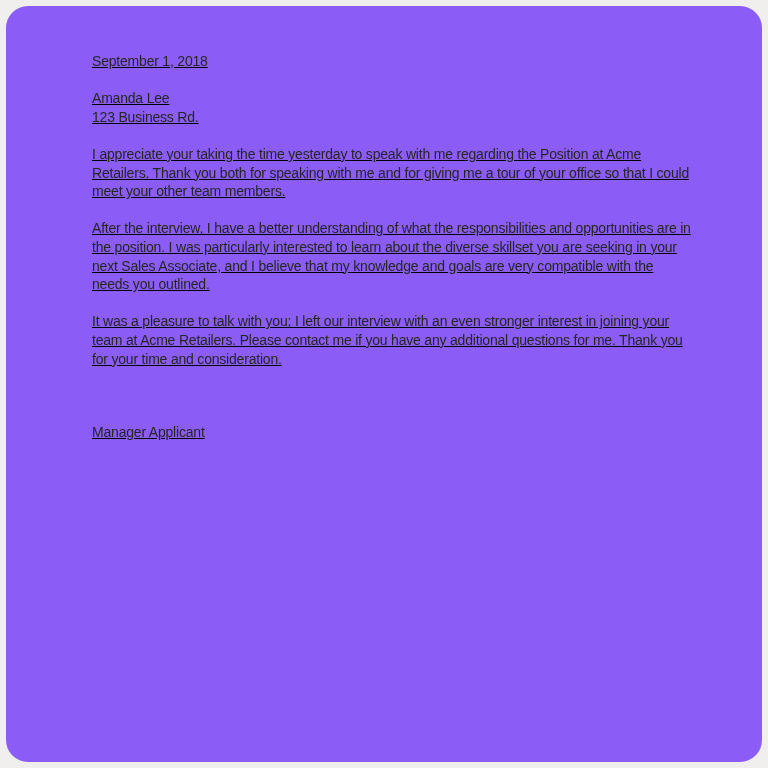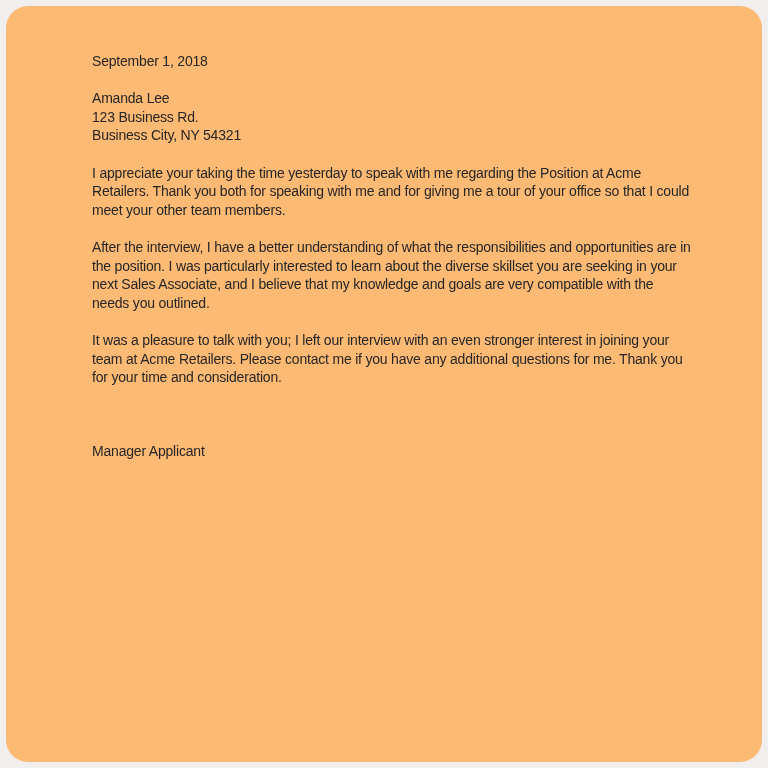--- a/index.html
+++ b/index.html
@@ -12,23 +12,24 @@
     background: #f0efee;
     font-family: "Liberation Sans", sans-serif;
     overflow: hidden;
   }
   .page-card {
     position: absolute;
     left: 6px;
     top: 6px;
     width: 756px;
     height: 756px;
-    background: #fdba74;
+    background: #8b5cf6;
     border-radius: 22px;
     box-sizing: border-box;
+    text-decoration: underline;
   }
   .letter {
     box-sizing: border-box;
     padding: 46px 70px 0 86px;
     width: 100%;
     color: #262626;
     font-size: 14px;
     line-height: 18.6px;
     letter-spacing: -0.2px;
   }
@@ -50,21 +51,20 @@
 <body>
 
 <div class="page-card">
   <div class="letter">
 
     <p>September 1, 2018</p>
 
     <div class="block-gap">
       <p class="addr-line">Amanda Lee</p>
       <p class="addr-line">123 Business Rd.</p>
-      <p class="addr-line">Business City, NY 54321</p>
     </div>
 
 
     <p class="block-gap">I appreciate your taking the time yesterday to speak with me regarding the Position at Acme Retailers. Thank you both for speaking with me and for giving me a tour of your office so that I could meet your other team members.</p>
 
     <p class="block-gap">After the interview, I have a better understanding of what the responsibilities and opportunities are in the position. I was particularly interested to learn about the diverse skillset you are seeking in your next Sales Associate, and I believe that my knowledge and goals are very compatible with the needs you outlined.</p>
 
     <p class="block-gap">It was a pleasure to talk with you; I left our interview with an even stronger interest in joining your team at Acme Retailers. Please contact me if you have any additional questions for me. Thank you for your time and consideration.</p>
 
 

